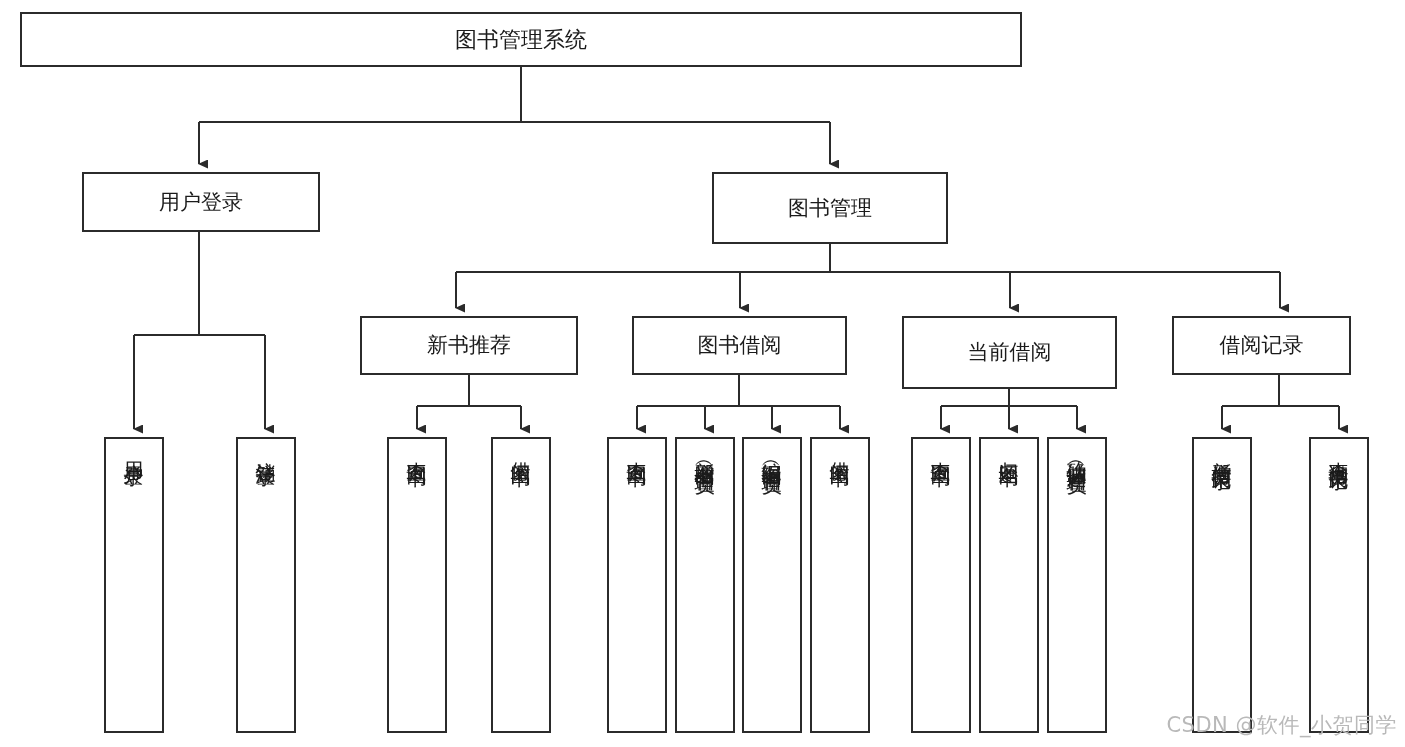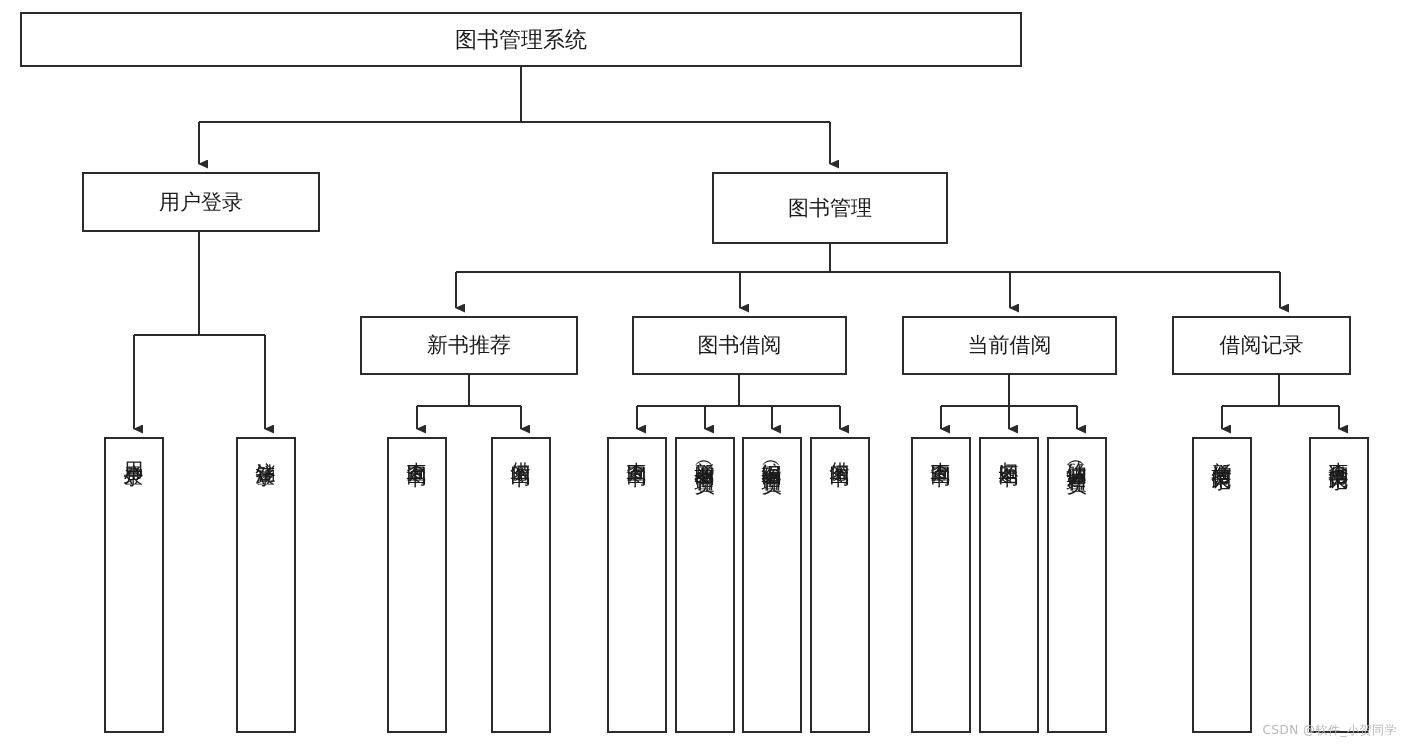--- a/index.html
+++ b/index.html
@@ -58,21 +58,21 @@
     text-orientation: upright;
     font-size: 20px;
     letter-spacing: 2px;
     line-height: 1.0;
     white-space: nowrap;
   }
   .watermark {
     position: absolute;
     right: 8px;
     bottom: 8px;
-    font-size: 12px;
+    font-size: 21px;
     color: #b9b9b9;
     letter-spacing: 0.5px;
     z-index: 5;
     white-space: nowrap;
   }
 </style>
 </head>
 <body>
 
 <div id="diagram-root">
@@ -138,21 +138,21 @@
   <div class="node horizontal" style="left:712px; top:172px; width:236px; height:72px;">
     <span class="node-label">图书管理</span>
   </div>
 
   <div class="node horizontal" style="left:632px; top:316px; width:215px; height:59px;">
     <span class="node-label">图书借阅</span>
   </div>
   <div class="node horizontal" style="left:360px; top:316px; width:218px; height:59px;">
     <span class="node-label">新书推荐</span>
   </div>
-  <div class="node horizontal" style="left:902px; top:316px; width:215px; height:59px;">
+  <div class="node horizontal" style="left:902px; top:316px; width:215px; height:73px;">
     <span class="node-label">当前借阅</span>
   </div>
   <div class="node horizontal" style="left:1172px; top:316px; width:179px; height:59px;">
     <span class="node-label">借阅记录</span>
   </div>
 
   <div class="node vertical" style="left:104px; top:437px; width:60px; height:296px;">
     <span class="node-label">用户登录</span>
   </div>
   <div class="node vertical" style="left:236px; top:437px; width:60px; height:296px;">

